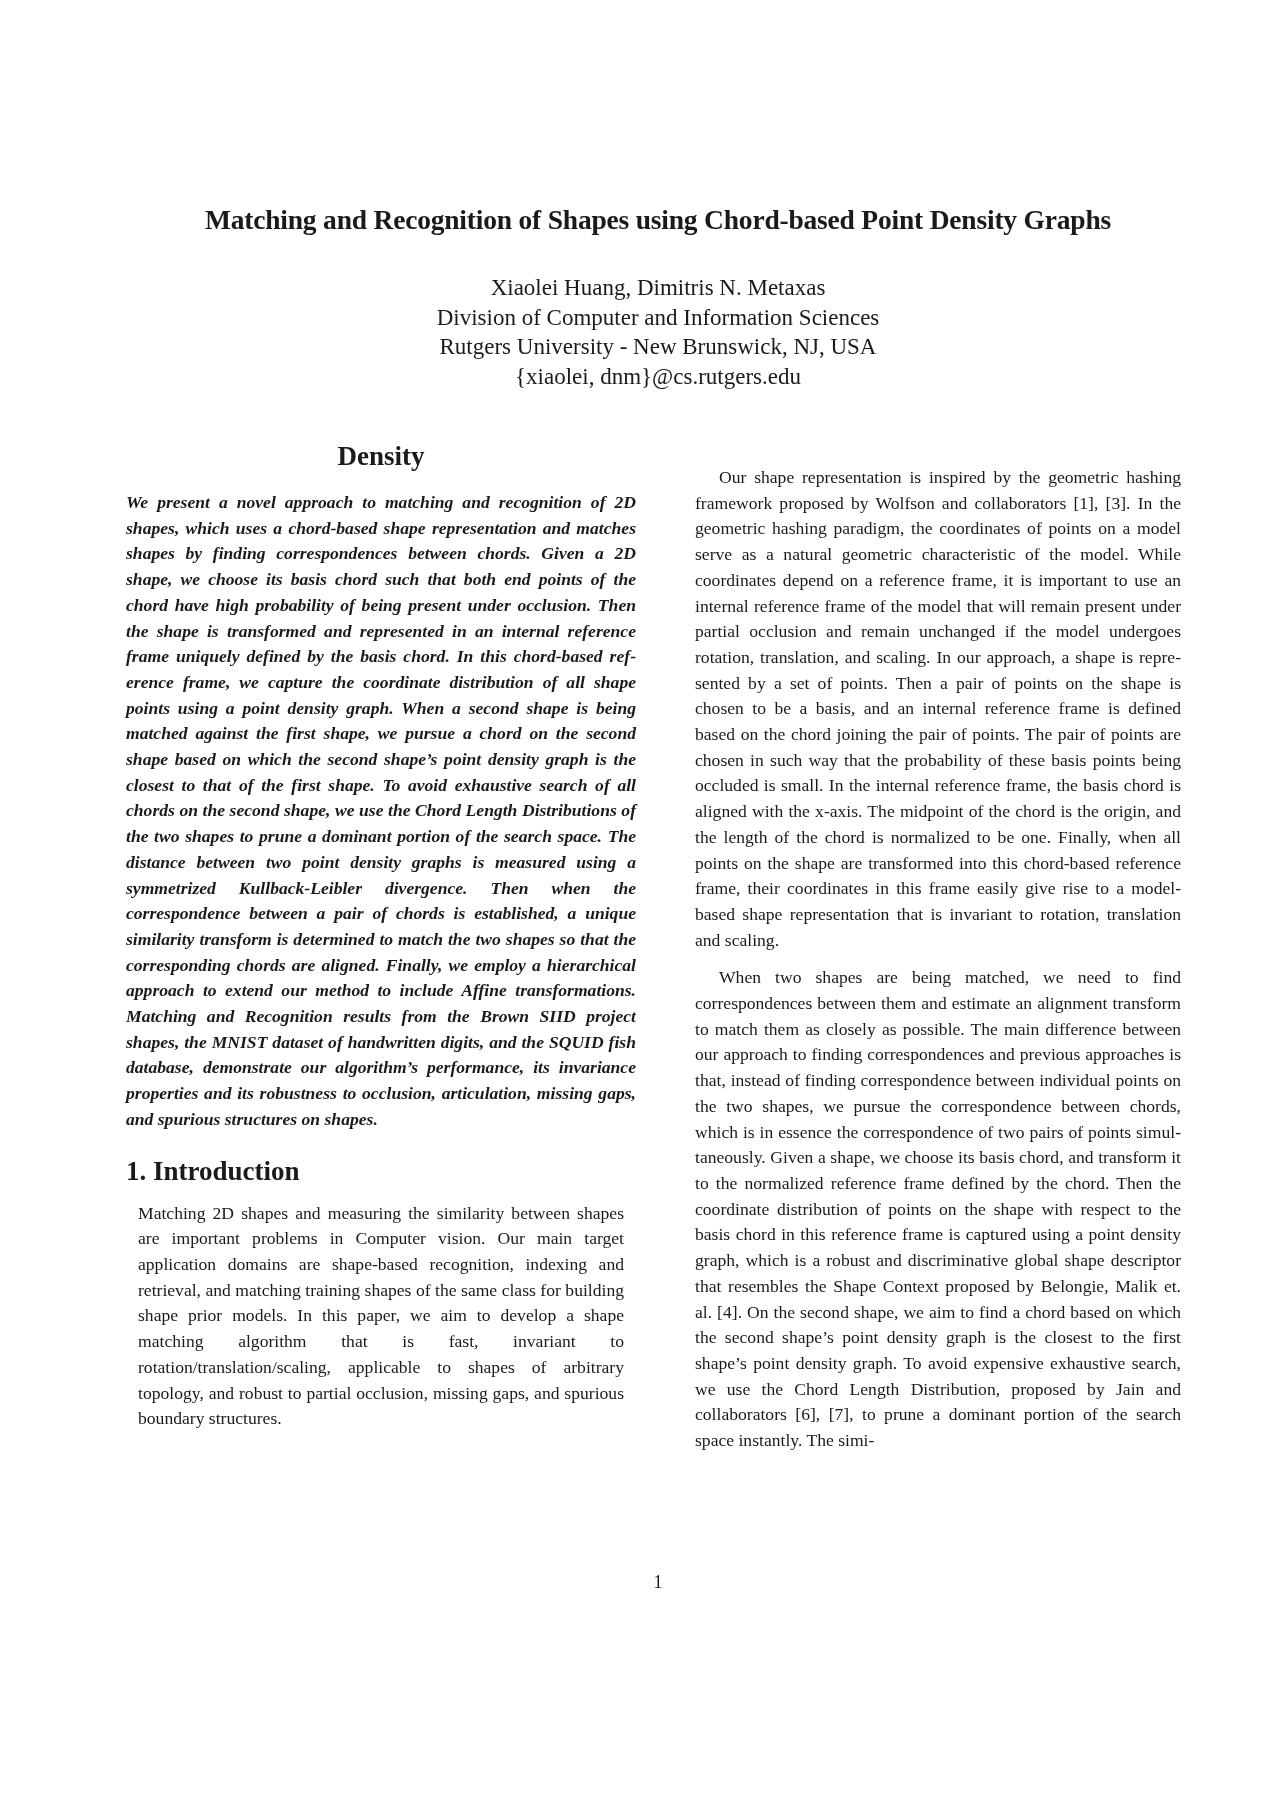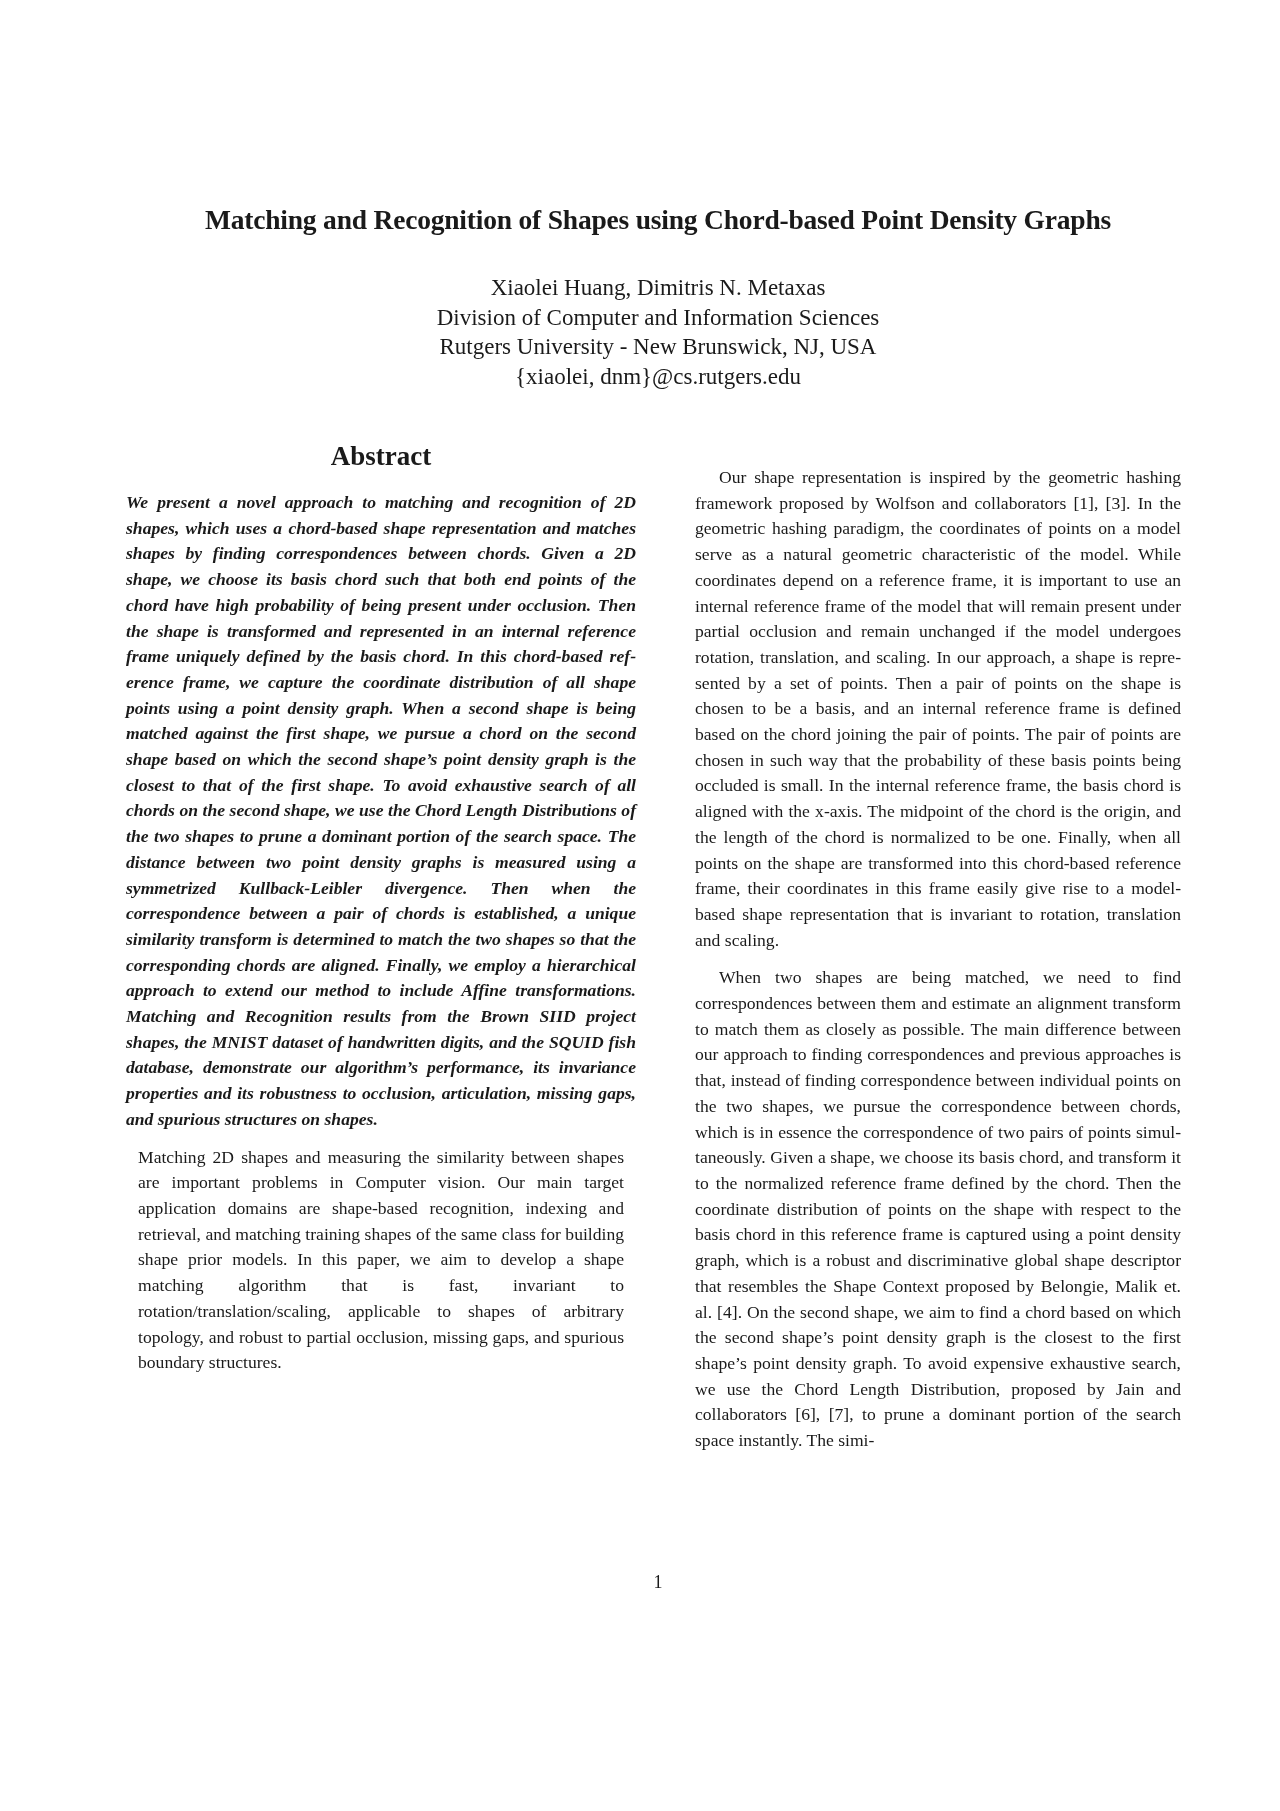--- a/index.html
+++ b/index.html
@@ -30,22 +30,23 @@
 <h1 class="title">Matching and Recognition of Shapes using Chord-based Point Density Graphs</h1>
 
 <div class="authors">
   <div>Xiaolei Huang,  Dimitris N. Metaxas</div>
   <div>Division of Computer and Information Sciences</div>
   <div>Rutgers University - New Brunswick, NJ, USA</div>
   <div>{xiaolei, dnm}@cs.rutgers.edu</div>
 </div>
 
 <div class="col col-left">
-  <h2 class="abstract-h">Abstract</h2>
+  <h2 class="abstract-h">Density</h2>
   <p class="abstract">We present a novel approach to matching and recognition of 2D shapes, which uses a chord-based shape represen­tation and matches shapes by finding correspondences be­tween chords. Given a 2D shape, we choose its basis chord such that both end points of the chord have high proba­bility of being present under occlusion.  Then the shape is transformed and represented in an internal reference frame uniquely defined by the basis chord. In this chord-based ref­erence frame, we capture the coordinate distribution of all shape points using a point density graph.  When a second shape is being matched against the first shape, we pursue a chord on the second shape based on which the second shape’s point density graph is the closest to that of the first shape. To avoid exhaustive search of all chords on the sec­ond shape, we use the Chord Length Distributions of the two shapes to prune a dominant portion of the search space. The distance between two point density graphs is measured us­ing a symmetrized Kullback-Leibler divergence. Then when the correspondence between a pair of chords is established, a unique similarity transform is determined to match the two shapes so that the corresponding chords are aligned. Finally, we employ a hierarchical approach to extend our method to include Affine transformations.  Matching and Recognition results from the Brown SIID project shapes, the MNIST dataset of handwritten digits, and the SQUID fish database, demonstrate our algorithm’s performance, its in­variance properties and its robustness to occlusion, articu­lation, missing gaps, and spurious structures on shapes.</p>
+  <h2 class="sec-h">1.  Introduction</h2>
   <p class="para">Matching 2D shapes and measuring the similarity between shapes are important problems in Computer vision.  Our main target application domains are shape-based recogni­tion, indexing and retrieval, and matching training shapes of the same class for building shape prior models.  In this paper, we aim to develop a shape matching algorithm that is fast, invariant to rotation/translation/scaling, applicable to shapes of arbitrary topology, and robust to partial occlusion, missing gaps, and spurious boundary structures.</p>
 </div>
 
 <div class="col col-right">
   <p class="para indent">Our shape representation is inspired by the geometric hashing framework proposed by Wolfson and collaborators [1], [3]. In the geometric hashing paradigm, the coordinates of points on a model serve as a natural geometric charac­teristic of the model.  While coordinates depend on a refer­ence frame, it is important to use an internal reference frame of the model that will remain present under partial occlu­sion and remain unchanged if the model undergoes rotation, translation, and scaling.  In our approach, a shape is repre­sented by a set of points. Then a pair of points on the shape is chosen to be a basis, and an internal reference frame is defined based on the chord joining the pair of points.  The pair of points are chosen in such way that the probability of these basis points being occluded is small.  In the internal reference frame, the basis chord is aligned with the x-axis. The midpoint of the chord is the origin, and the length of the chord is normalized to be one.  Finally, when all points on the shape are transformed into this chord-based reference frame, their coordinates in this frame easily give rise to a model-based shape representation that is invariant to rota­tion, translation and scaling.</p>
   <p class="para indent">When two shapes are being matched, we need to find correspondences between them and estimate an alignment transform to match them as closely as possible.  The main difference between our approach to finding correspondences and previous approaches is that, instead of finding corre­spondence between individual points on the two shapes, we pursue the correspondence between chords, which is in essence the correspondence of two pairs of points simul­taneously.  Given a shape, we choose its basis chord, and transform it to the normalized reference frame defined by the chord.  Then the coordinate distribution of points on the shape with respect to the basis chord in this reference frame is captured using a point density graph, which is a ro­bust and discriminative global shape descriptor that resem­bles the Shape Context proposed by Belongie, Malik et. al. [4]. On the second shape, we aim to find a chord based on which the second shape’s point density graph is the clos­est to the first shape’s point density graph. To avoid expen­sive exhaustive search, we use the Chord Length Distribu­tion, proposed by Jain and collaborators [6], [7], to prune a dominant portion of the search space instantly. The simi-</p>
 </div>
 
 <div class="pagenum">1</div>
 

